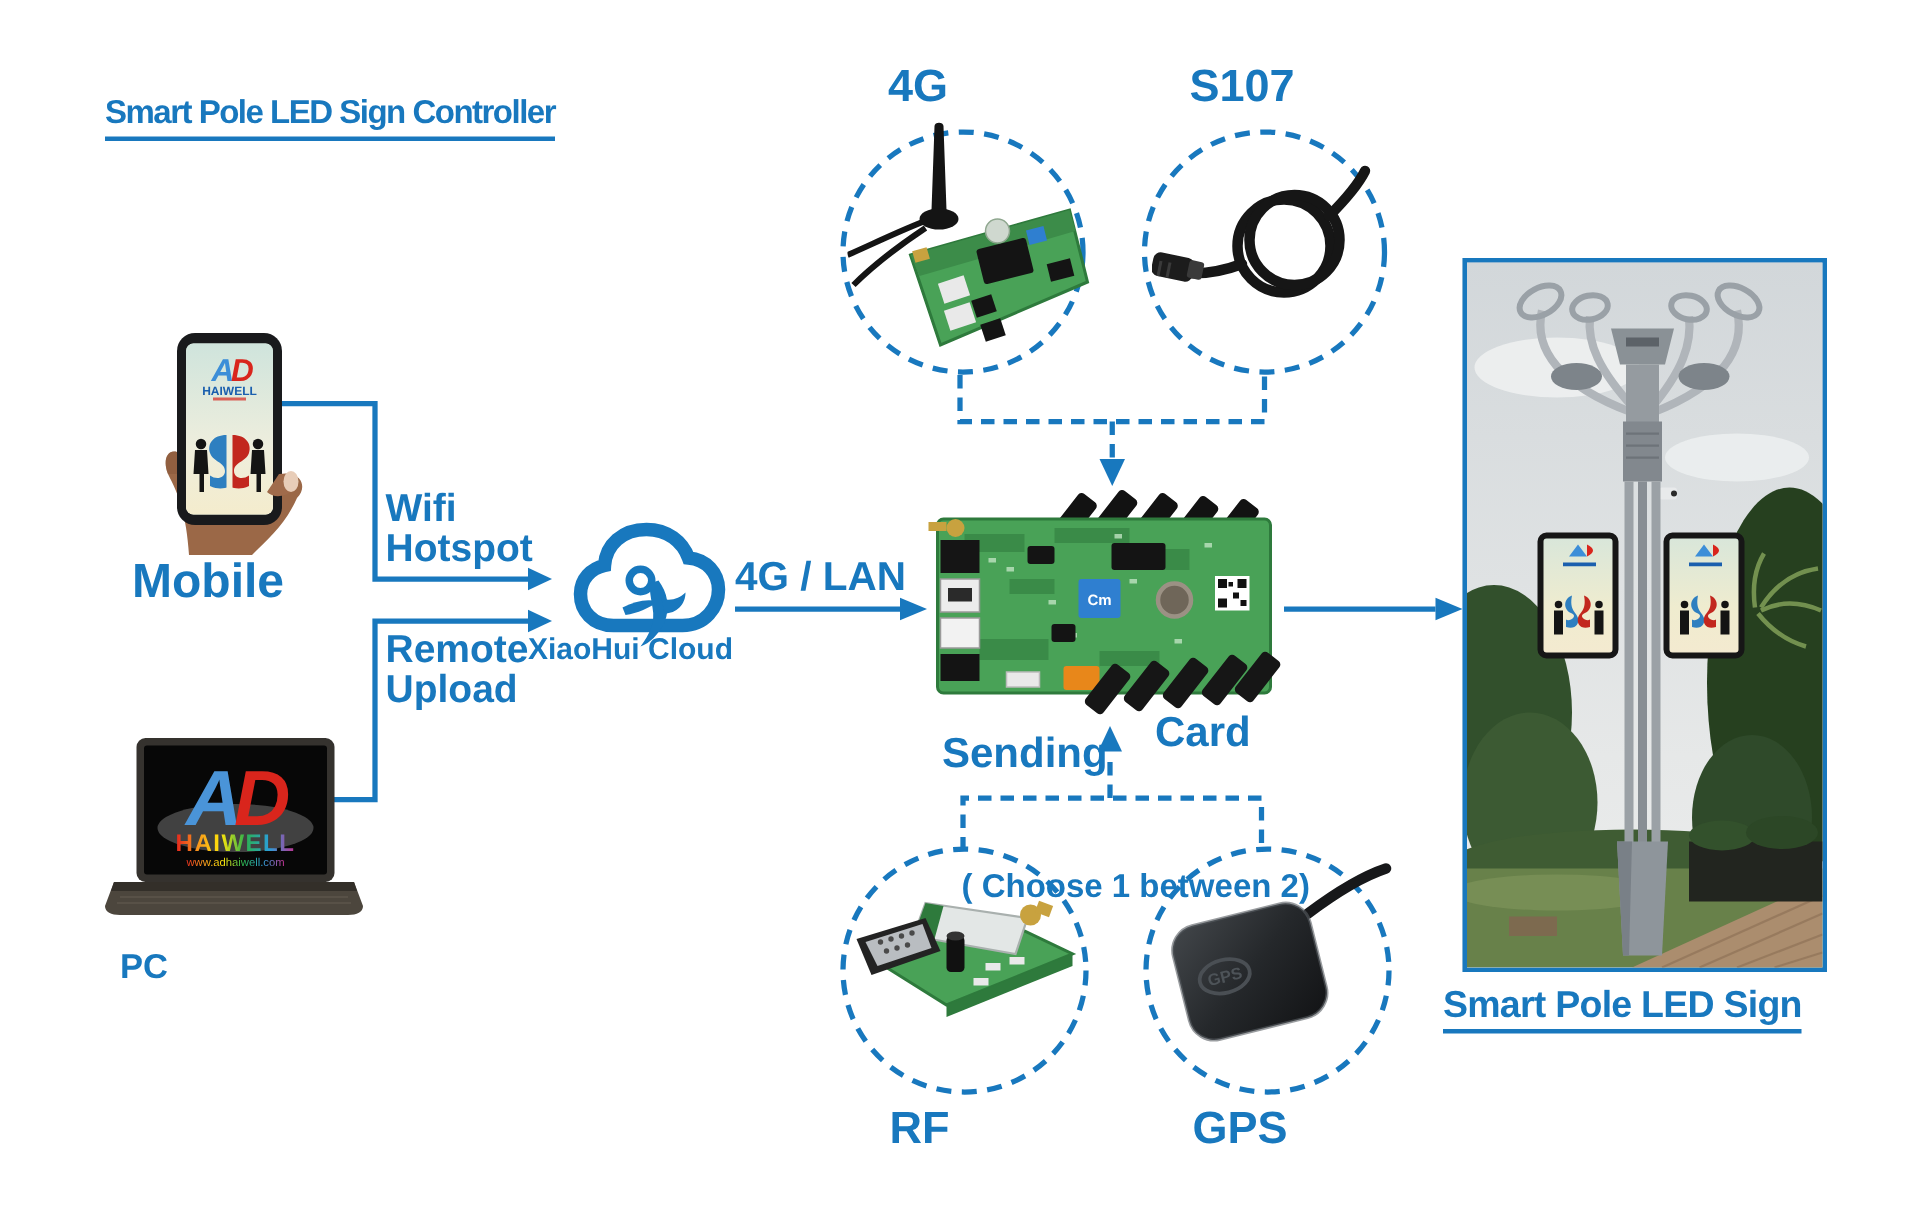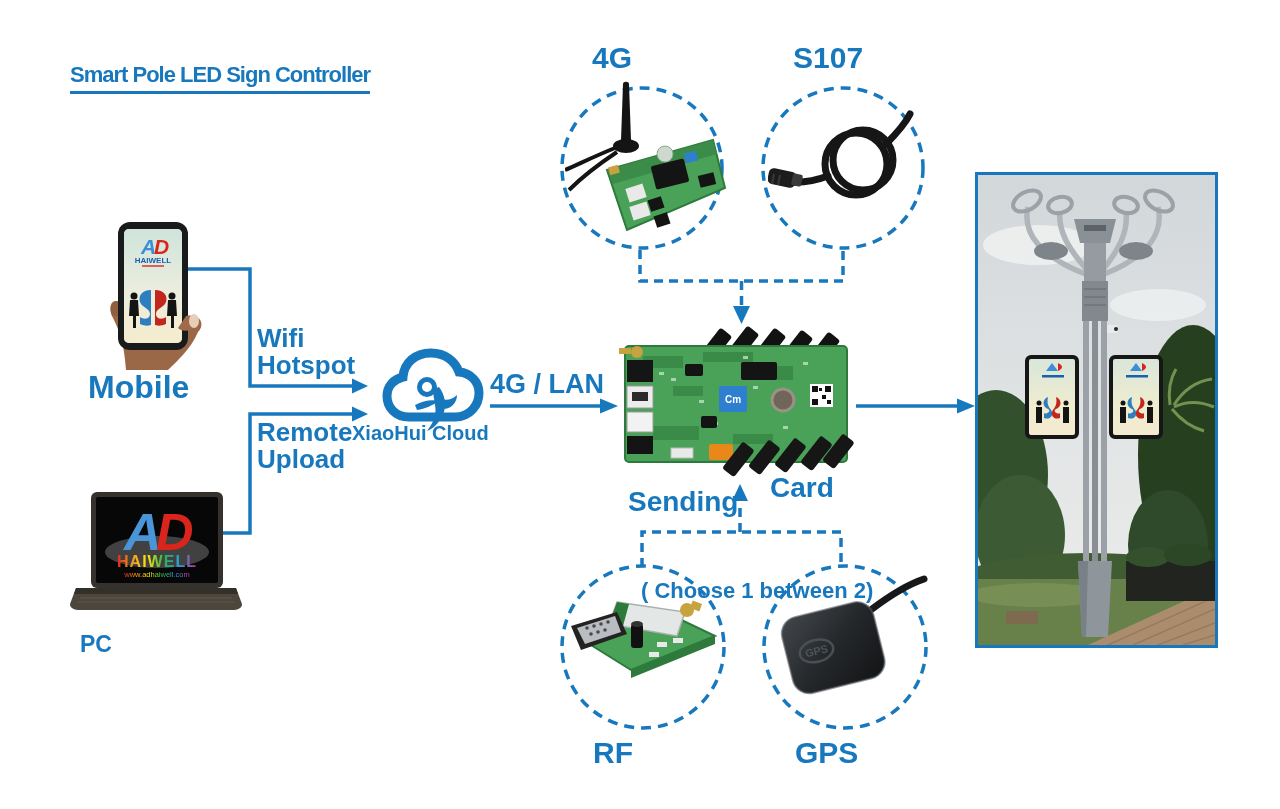--- a/index.html
+++ b/index.html
@@ -451,14 +451,17 @@
   <div class="label" id="sending-label">Sending</div>
   <div class="label" id="card-label">Card</div>
 
   <div class="label center" id="mod-4g-label">4G</div>
   <div class="label center" id="mod-s107-label">S107</div>
   <div class="label center" id="mod-rf-label">RF</div>
   <div class="label center" id="mod-gps-label">GPS</div>
 
   <div class="label center" id="choose-note">( Choose 1 between 2)</div>
 
+  <div class="label center" id="sign-caption">
+    <span>Smart Pole LED Sign</span>
+  </div>
 
 </div>
 
 </body></html>

